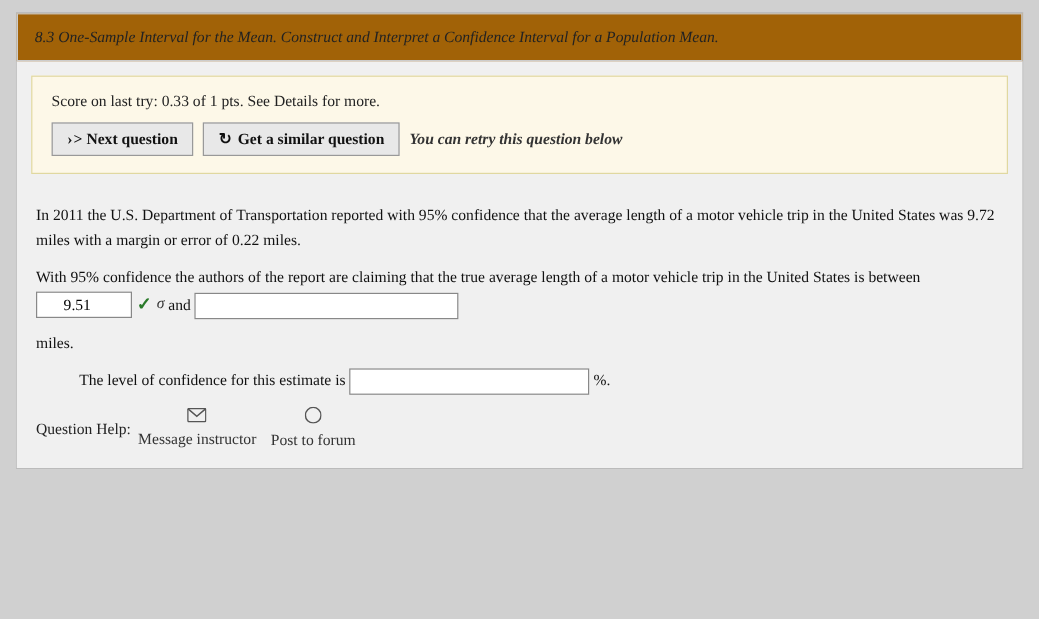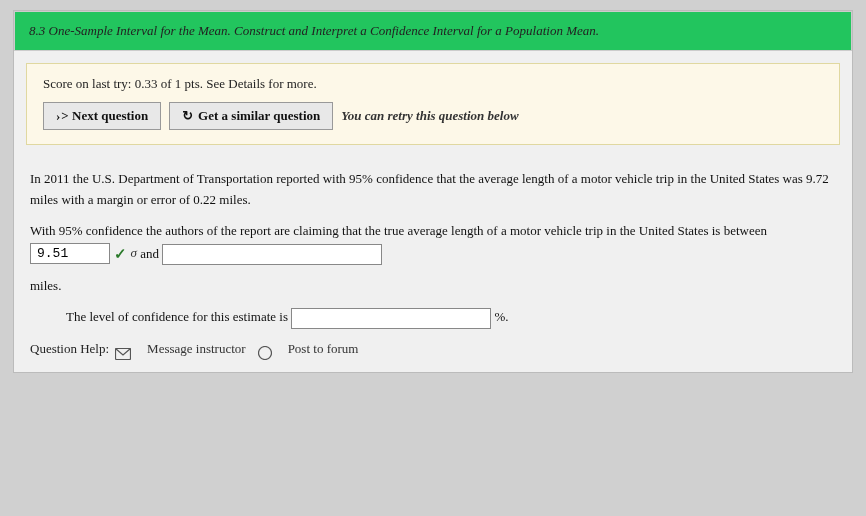--- a/index.html
+++ b/index.html
@@ -19,21 +19,21 @@
       padding: 10px;
     }
 
     .main-container {
       width: 840px;
       background: #f0f0f0;
       border: 1px solid #bbb;
     }
 
     .section-header {
-      background: #22c55e;
+      background: #a16207;
       border: 1px solid #ccc;
       padding: 10px 14px;
       font-size: 13px;
       font-style: italic;
       color: #222;
       line-height: 1.4;
     }
 
     .score-box {
       background: #fdf8e8;
@@ -90,22 +90,22 @@
 
     .question-body p {
       margin-bottom: 10px;
     }
 
     .inline-input {
       display: inline-block;
       border: 1px solid #888;
       background: #fff;
       font-size: 13px;
-      font-family: Liberation Mono, monospace;
-      padding: 2px 6px;
+      font-family: Liberation Serif, serif;
+      padding: 2px 22px;
       vertical-align: middle;
     }
 
     .input-with-check {
       position: relative;
       display: inline-flex;
       align-items: center;
       gap: 4px;
     }
 
@@ -132,26 +132,27 @@
       font-size: 13px;
       color: #222;
       display: flex;
       align-items: center;
       gap: 6px;
       margin-top: 4px;
     }
 
     .help-link {
       display: inline-flex;
-      align-items: flex-end;
-      gap: 16px;
+      align-items: center;
+      gap: 4px;
       color: #333;
       text-decoration: none;
       cursor: pointer;
       font-size: 13px;
+      flex-direction: column;
     }
 
     .input-wide {
       width: 220px;
     }
 
     .input-medium {
       width: 80px;
     }
 

